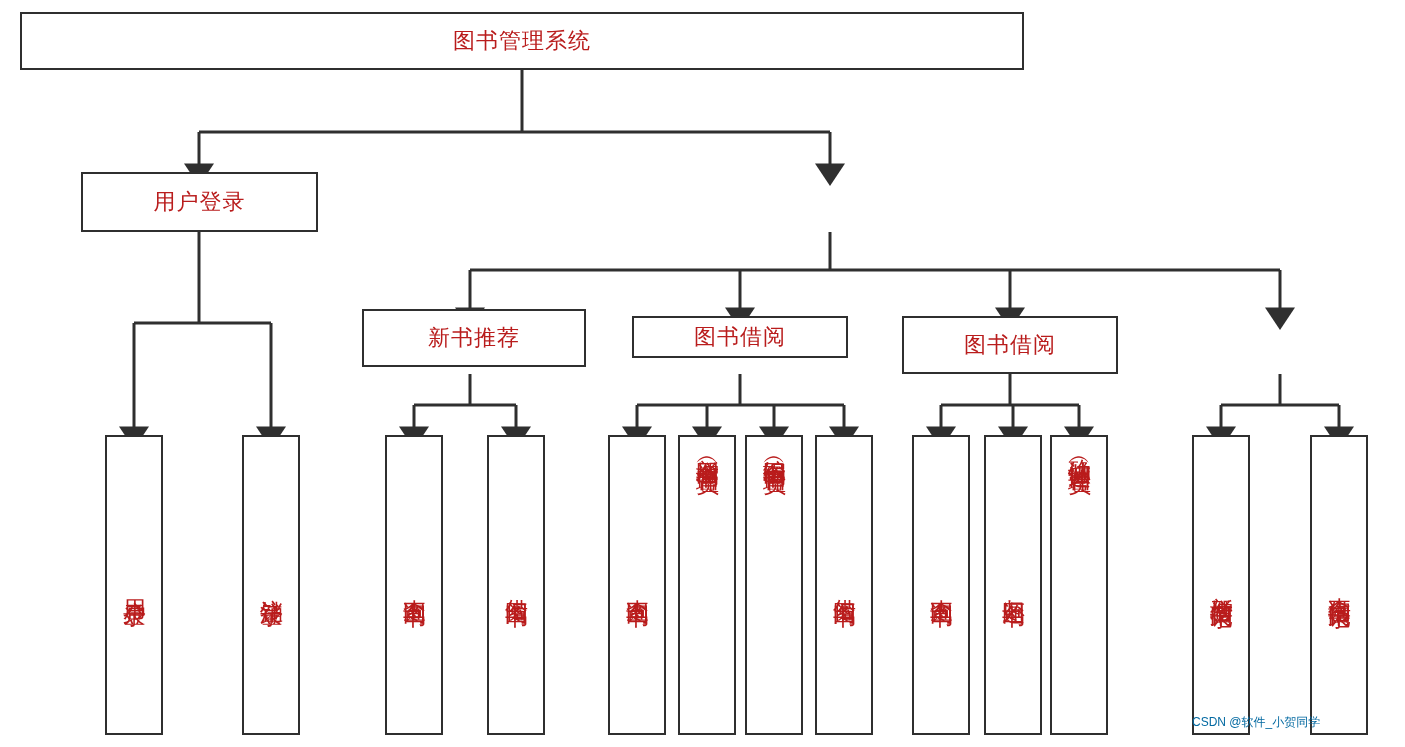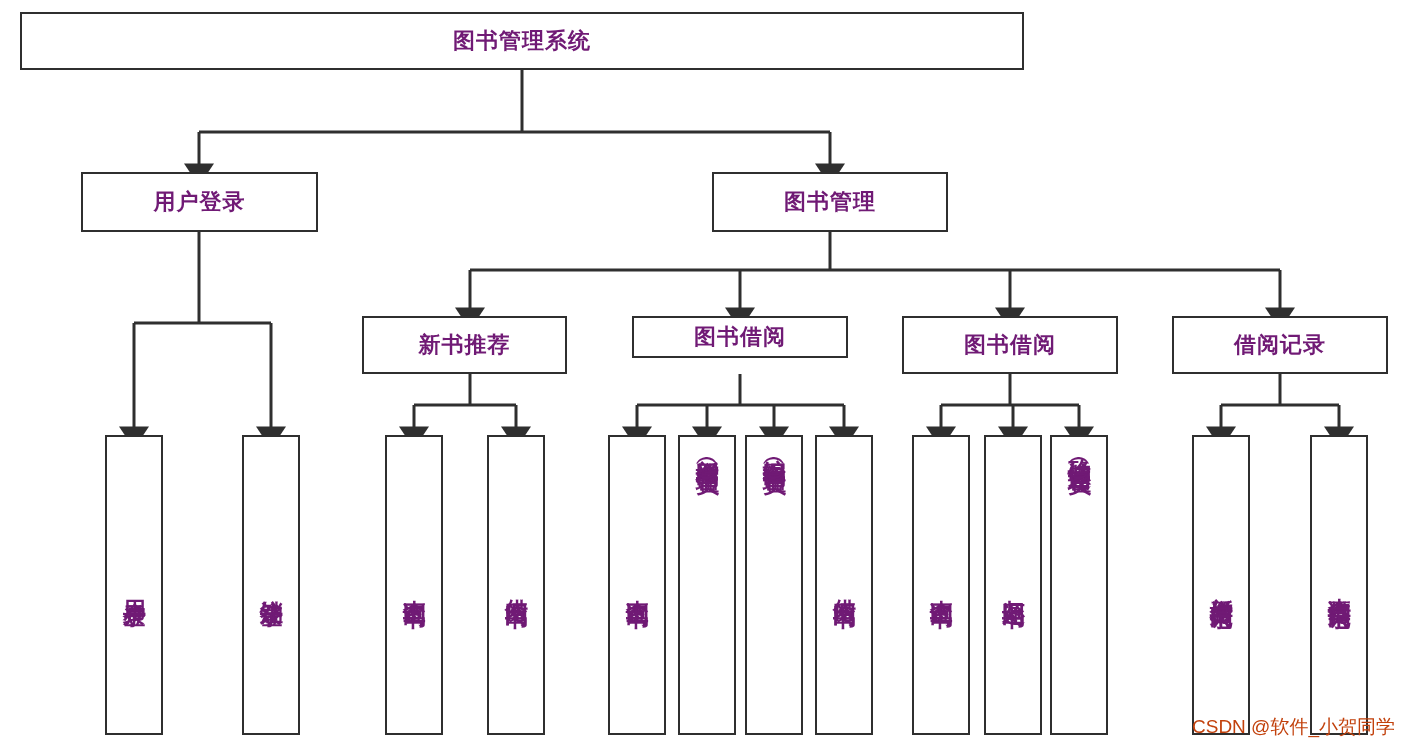--- a/index.html
+++ b/index.html
@@ -22,22 +22,21 @@
     left: 0;
     top: 0;
     width: 1405px;
     height: 747px;
   }
   .node-box {
     position: absolute;
     box-sizing: border-box;
     border: 2.5px solid #2f2f2f;
     background: #ffffff;
-    color: #701a75;
-    font-weight: bold;
+    color: #b91c1c;
   }
   .node-box.h {
     display: flex;
     align-items: center;
     justify-content: center;
     font-size: 22px;
     letter-spacing: 1px;
   }
   .node-box.v {
     display: flex;
@@ -48,22 +47,22 @@
     text-orientation: upright;
     font-size: 23px;
     line-height: 1.12;
     letter-spacing: 2px;
     white-space: nowrap;
   }
   .v.center .vtext { align-self: center; }
   .v.top .vtext { align-self: flex-start; margin-top: 4px; }
   #watermark {
     position: absolute;
-    font-size: 19px;
-    color: #c2410c;
+    font-size: 12px;
+    color: #0369a1;
     white-space: nowrap;
     pointer-events: none;
   }
 </style>
 </head>
 <body>
 
 <div id="canvas">
 
   <svg class="layer" viewBox="0 0 1405 747">
@@ -135,36 +134,30 @@
     </g>
   </svg>
 
   <div class="node-box h" style="left:20px; top:12px; width:1004px; height:58px;">
     <span>图书管理系统</span>
   </div>
 
   <div class="node-box h" style="left:81px; top:172px; width:237px; height:60px;">
     <span>用户登录</span>
   </div>
-  <div class="node-box h" style="left:712px; top:172px; width:236px; height:60px;">
-    <span>图书管理</span>
-  </div>
-
-  <div class="node-box h" style="left:362px; top:316px; width:205px; height:58px;">
+
+  <div class="node-box h" style="left:362px; top:309px; width:224px; height:58px;">
     <span>新书推荐</span>
   </div>
   <div class="node-box h" style="left:632px; top:316px; width:216px; height:42px;">
     <span>图书借阅</span>
   </div>
   <div class="node-box h" style="left:902px; top:316px; width:216px; height:58px;">
     <span>图书借阅</span>
   </div>
-  <div class="node-box h" style="left:1172px; top:316px; width:216px; height:58px;">
-    <span>借阅记录</span>
-  </div>
 
   <div class="node-box v center" style="left:105px; top:435px; width:58px; height:300px;">
     <span class="vtext">用户登录</span>
   </div>
   <div class="node-box v center" style="left:242px; top:435px; width:58px; height:300px;">
     <span class="vtext">注销登录</span>
   </div>
 
   <div class="node-box v center" style="left:385px; top:435px; width:58px; height:300px;">
     <span class="vtext">查询图书</span>

